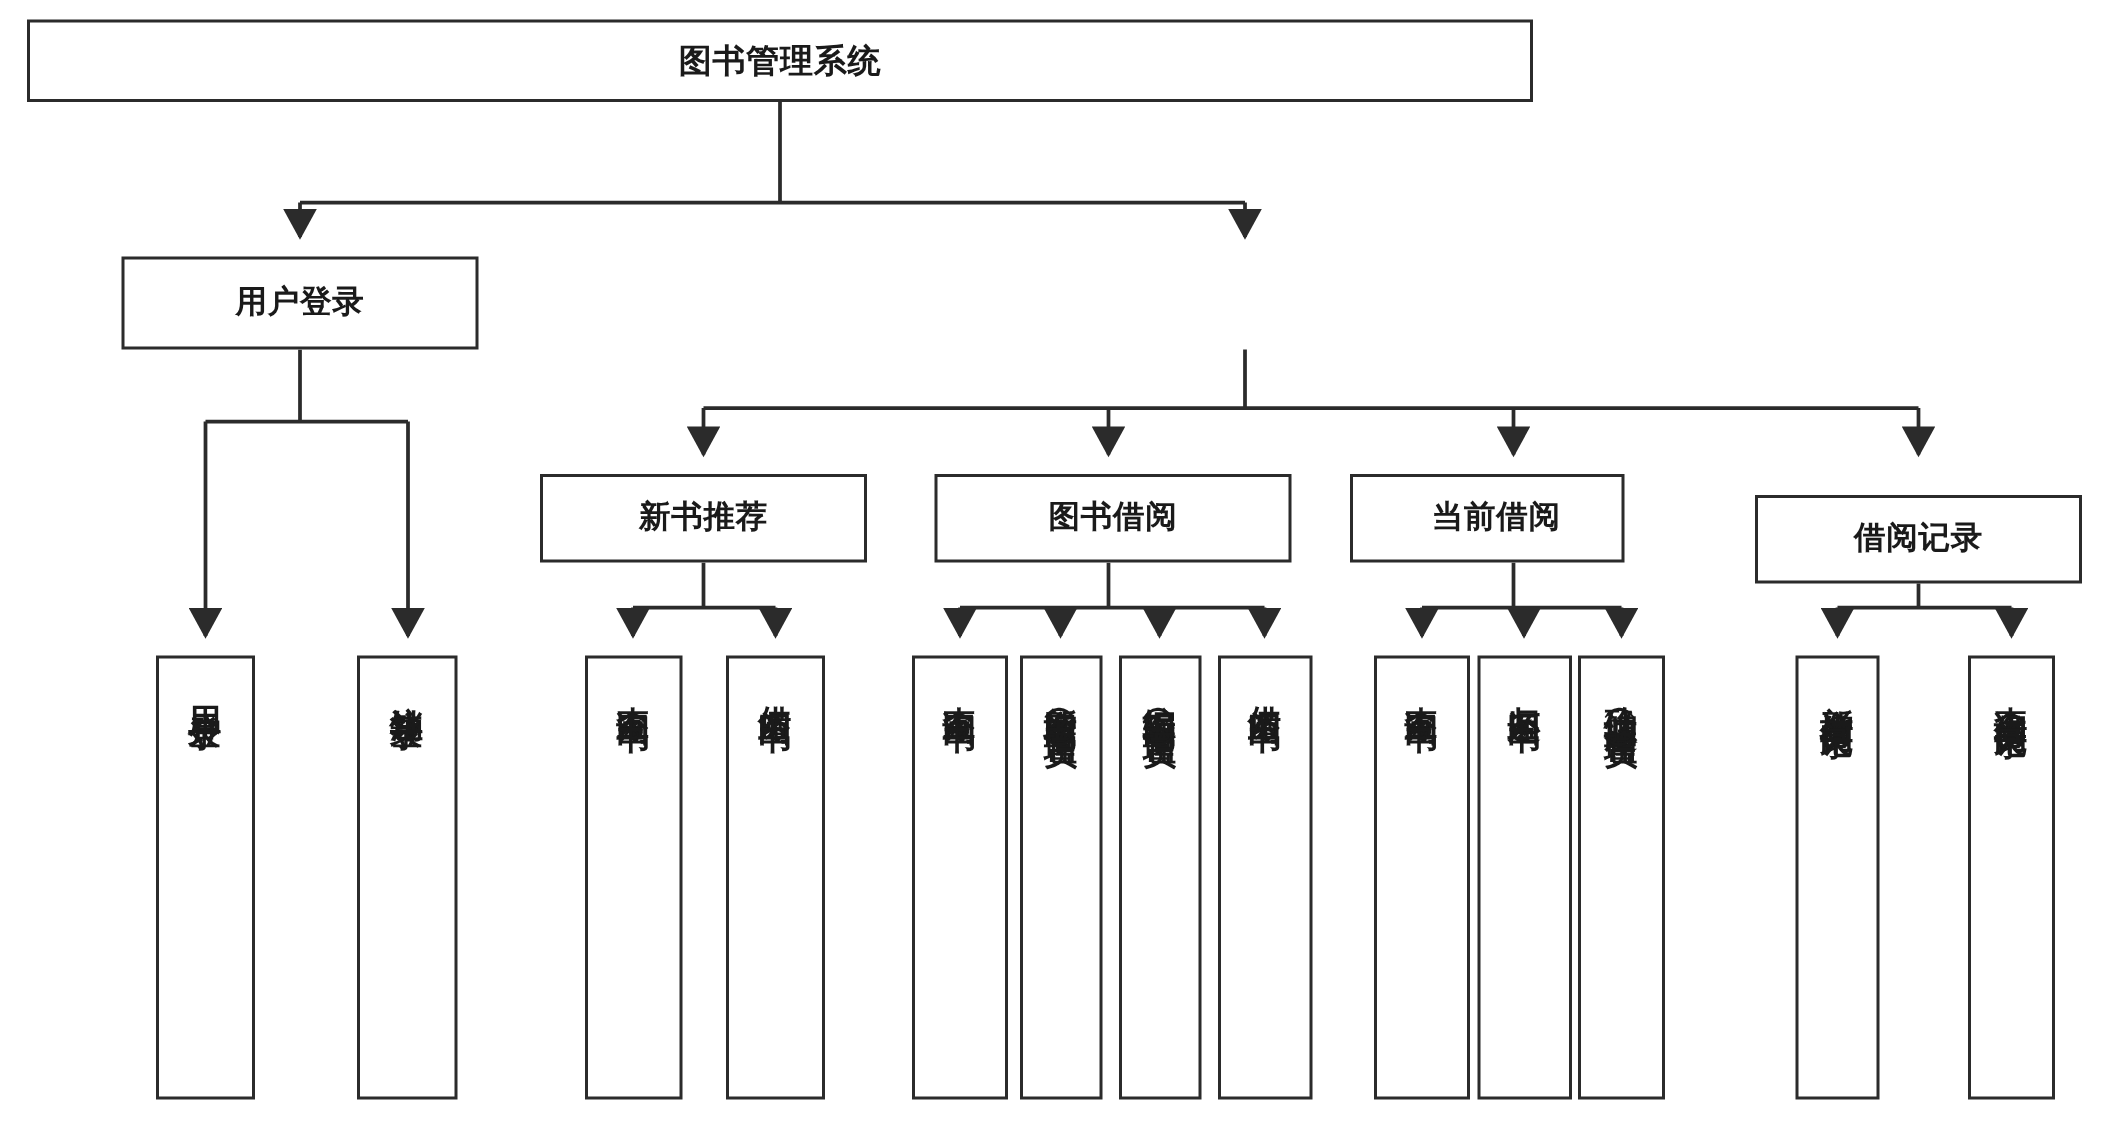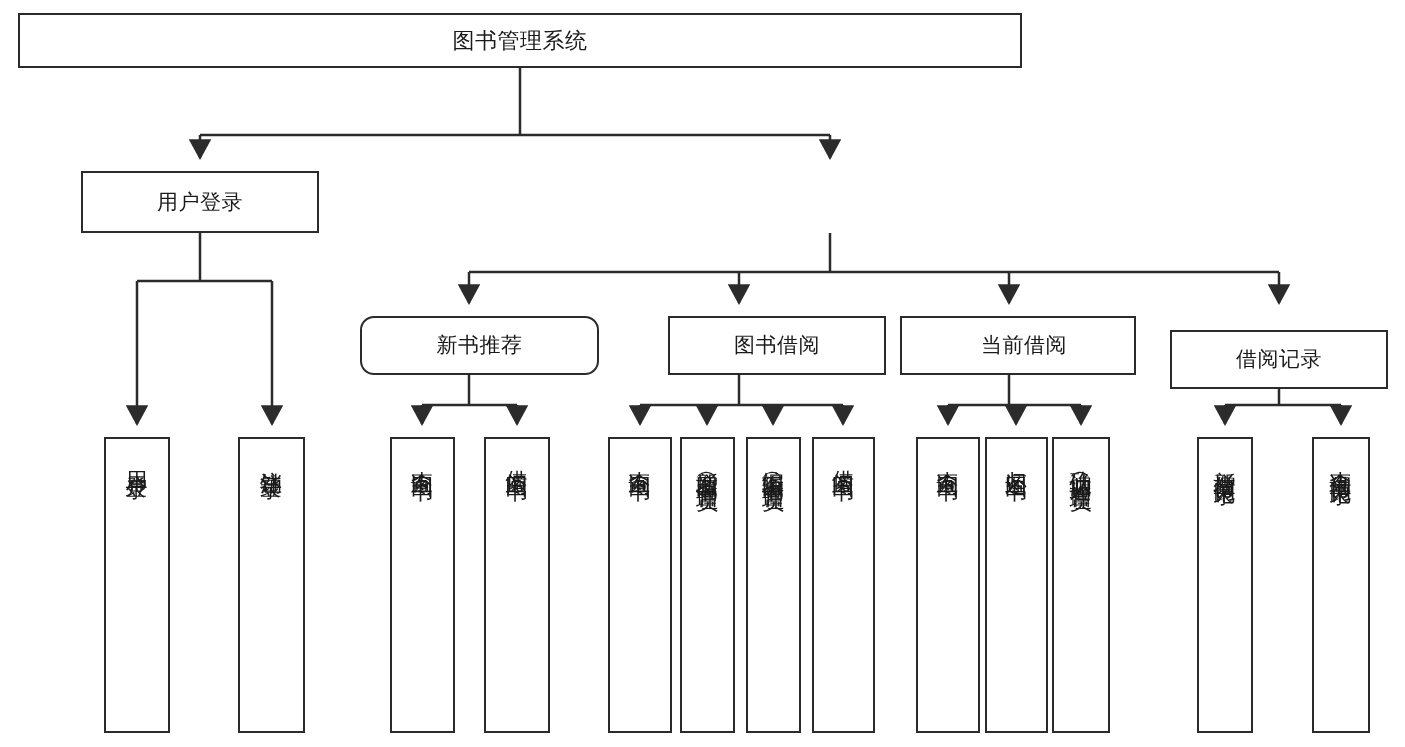--- a/index.html
+++ b/index.html
@@ -9,20 +9,21 @@
   }
   body {
     font-family: "Liberation Sans", "DejaVu Sans", sans-serif;
   }
   #canvas {
     position: relative;
     width: 1405px;
     height: 747px;
     background: #ffffff;
     overflow: hidden;
+    font-weight: bold;
   }
   #wires {
     position: absolute;
     left: 0;
     top: 0;
     width: 1405px;
     height: 747px;
     pointer-events: none;
   }
   .node {
@@ -124,27 +125,27 @@
   </svg>
 
   <div class="node horiz root" style="left:18px; top:13px; width:1004px; height:55px;">
     <span class="node-label">图书管理系统</span>
   </div>
 
   <div class="node horiz" style="left:81px; top:171px; width:238px; height:62px;">
     <span class="node-label">用户登录</span>
   </div>
 
-  <div class="node horiz" style="left:360px; top:316px; width:239px; height:59px;border-radius:14px;">
+  <div class="node horiz" style="left:360px; top:316px; width:218px; height:59px;">
     <span class="node-label">新书推荐</span>
   </div>
-  <div class="node horiz" style="left:668px; top:316px; width:218px; height:59px;">
+  <div class="node horiz" style="left:623px; top:316px; width:238px; height:59px;">
     <span class="node-label">图书借阅</span>
   </div>
-  <div class="node horiz" style="left:900px; top:316px; width:236px; height:59px;padding-left:12px;">
+  <div class="node horiz" style="left:900px; top:316px; width:183px; height:59px;padding-left:12px;">
     <span class="node-label">当前借阅</span>
   </div>
   <div class="node horiz" style="left:1170px; top:330px; width:218px; height:59px;">
     <span class="node-label">借阅记录</span>
   </div>
 
   <div class="node vert" style="left:104px; top:437px; width:66px; height:296px;">
     <span class="node-label">用户登录</span>
   </div>
   <div class="node vert" style="left:238px; top:437px; width:67px; height:296px;">

